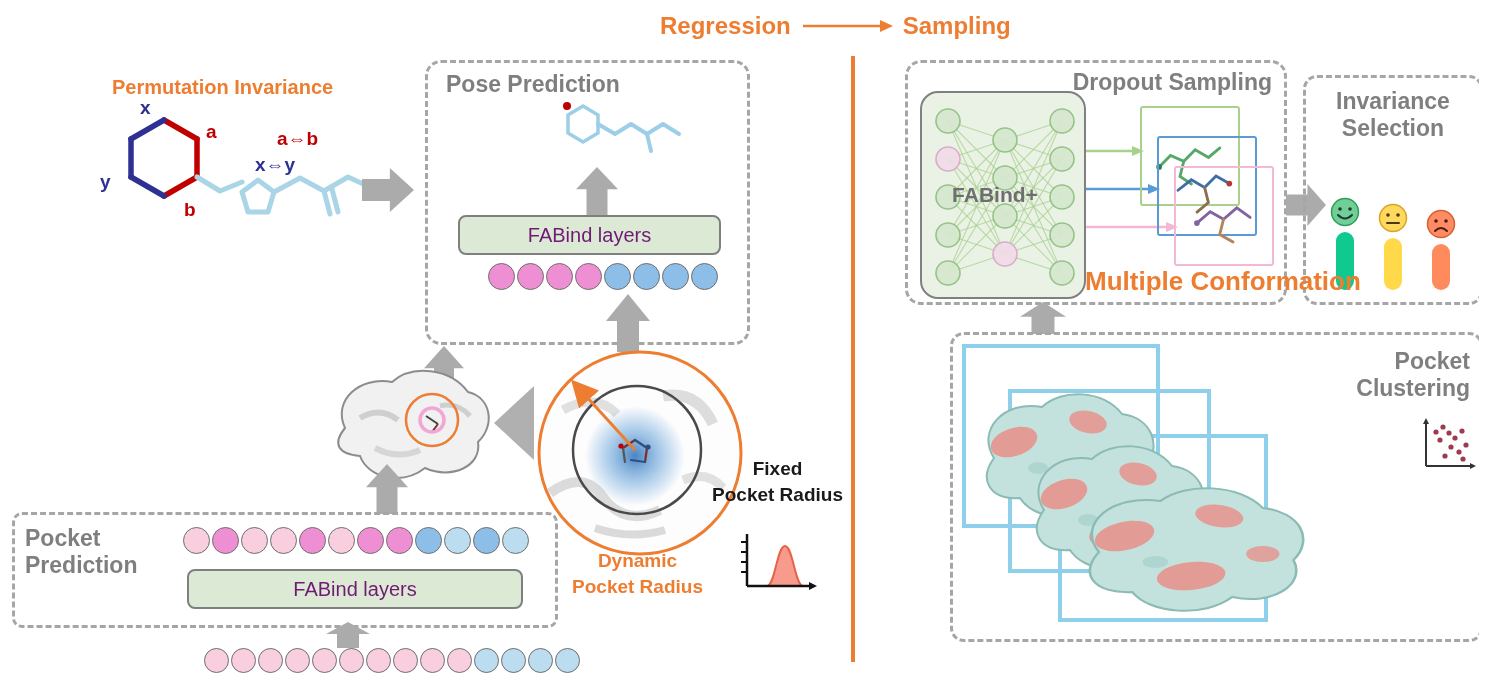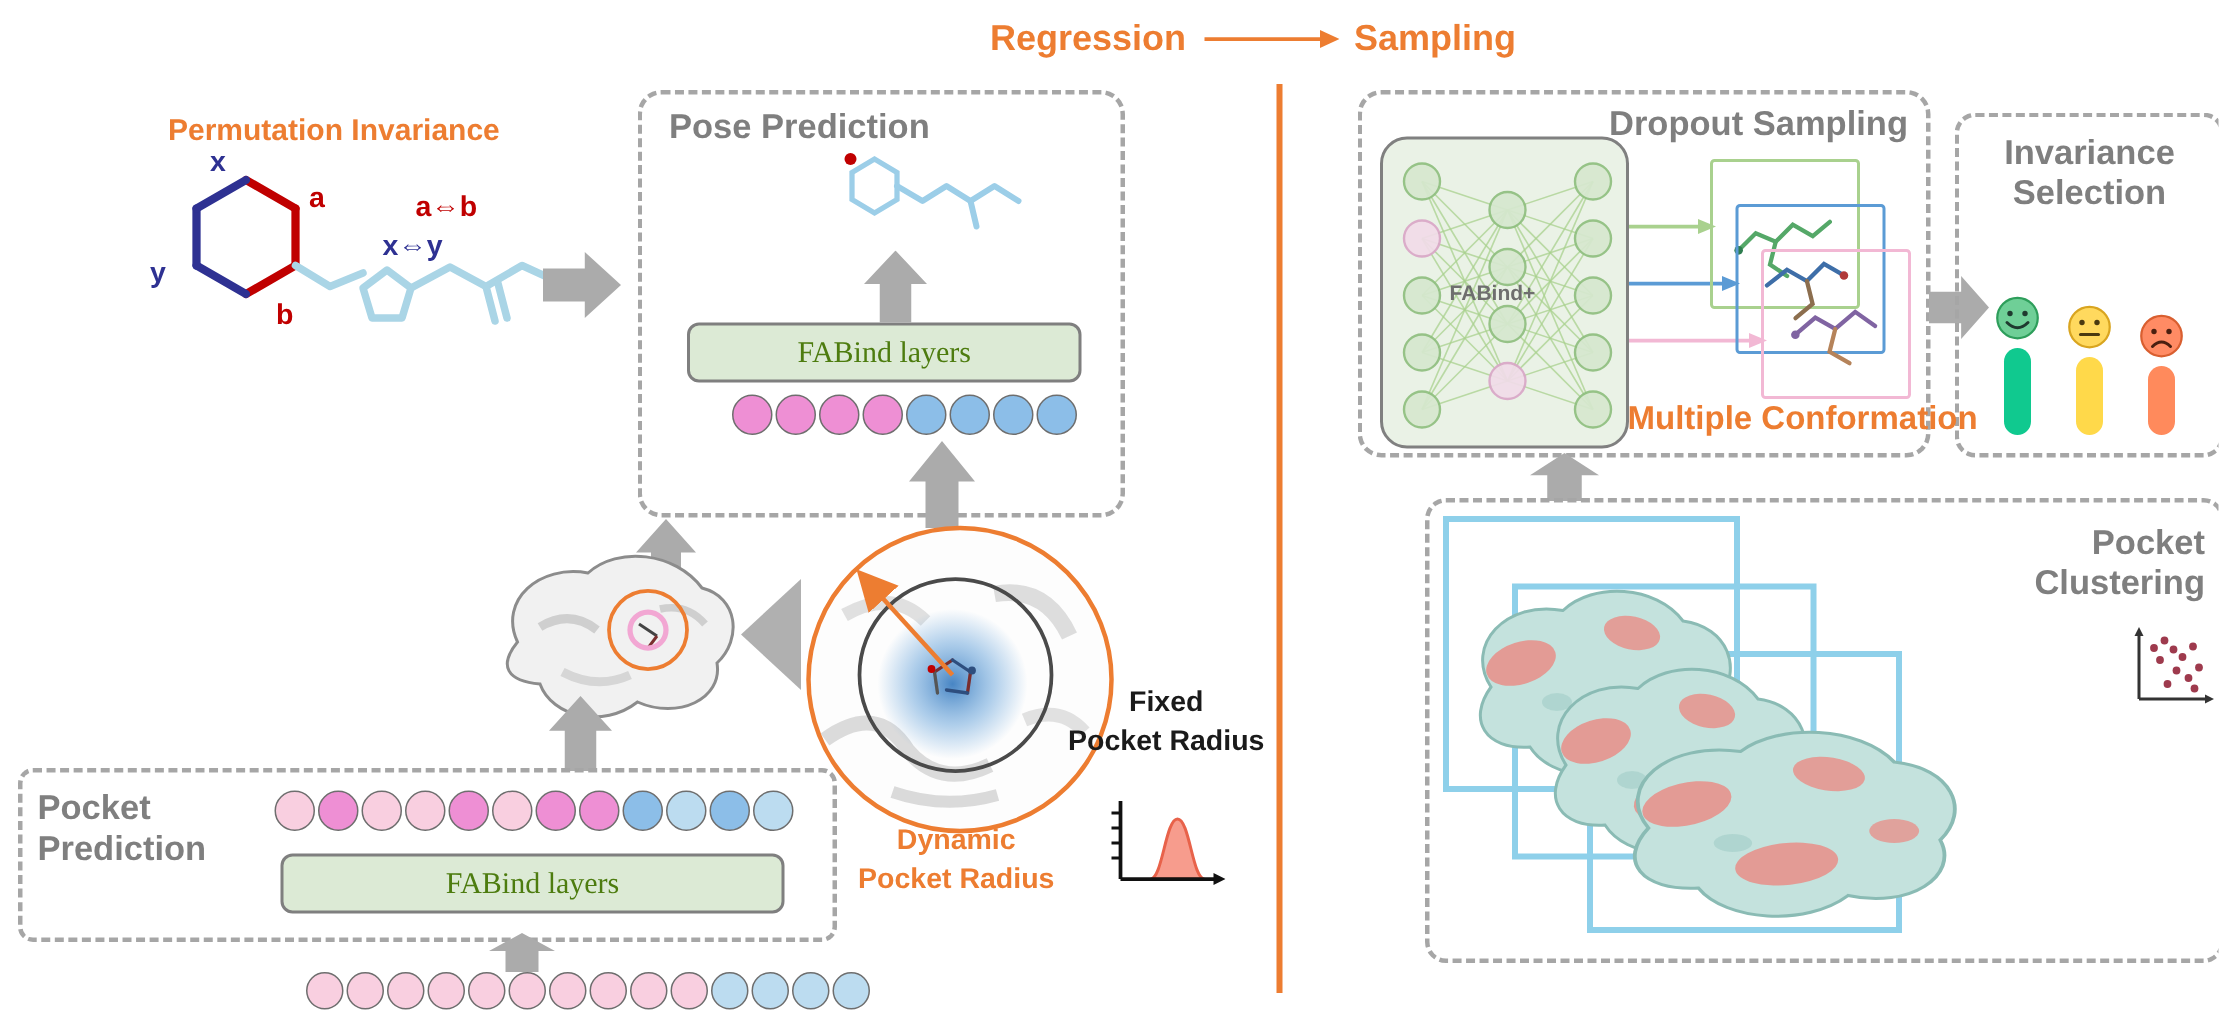--- a/index.html
+++ b/index.html
@@ -14,30 +14,30 @@
   .divider { position:absolute; left:851px; top:56px; width:4px; height:606px; }
 
   .orange-label { color:#ED7D31; font-weight:bold; }
   .gray-title { color:#7F7F7F; font-weight:bold; font-size:23px; line-height:27px; }
   .black-label { color:#1A1A1A; font-weight:bold; }
 
   .dashed-box { position:absolute; border:3px dashed #A6A6A6; border-radius:16px; }
 
   .green-panel { position:absolute; background:#DCEAD5; border:2px solid #7F7F7F; border-radius:8px;
                  display:flex; align-items:center; justify-content:center;
-                 color:#4d7c0f; font-size:20px;font-family:Liberation Serif, serif; }
+                 color:#701a75; font-size:20px; }
 
   .token-row { position:absolute; display:flex; gap:2px; }
   .token { width:27px; height:27px; border-radius:50%; border:1.5px solid #6E6E6E; }
   .token-row.small .token { width:25px; height:25px; }
 
   .nn-panel { position:absolute; left:12px; top:28px; width:166px; height:208px;
               background:#EAF2E6; border:2px solid #808080; border-radius:18px; overflow:hidden; }
   .nn-label { position:absolute; left:0; right:16px; top:50%; transform:translateY(-50%);
-              text-align:center; color:#6E6E6E; font-weight:bold; font-size:14px; }
+              text-align:center; color:#6E6E6E; font-weight:bold; font-size:21px; }
 
   .conf-square { position:absolute; width:100px; height:100px; border-radius:3px; background:transparent; }
   .cluster-square { position:absolute; border:4px solid #8ED0EA; background:transparent; }
 
   .faces-row { position:absolute; left:0; right:0; bottom:12px; display:flex; justify-content:center;
                gap:18px; align-items:flex-end; }
   .face-col { display:flex; flex-direction:column; align-items:center; gap:5px; }
   .bar { width:18px; border-radius:9px; }
 
   .two-line-center { text-align:center; font-weight:bold; font-size:19px; line-height:26px; }
@@ -347,21 +347,21 @@
     </svg>
   </div>
   <div class="conf-square" style="left:1174px; top:166px; border:2.5px solid #F2B8D4; z-index:4;">
     <svg width="95" height="95" viewBox="0 0 100 100">
       <polyline points="22,58 36,46 50,54 64,42 78,52" fill="none" stroke="#8064A2" stroke-width="3" stroke-linecap="round"></polyline>
       <polyline points="50,54 46,70 60,78" fill="none" stroke="#B5835A" stroke-width="3" stroke-linecap="round"></polyline>
       <circle cx="22" cy="58" r="3" fill="#8064A2"></circle>
     </svg>
   </div>
 
-  <div class="abs orange-label" style="left:1085px; top:266px; font-size:22px; z-index:5;">Multiple Conformation</div>
+  <div class="abs orange-label" style="left:1085px; top:266px; font-size:26px; z-index:5;">Multiple Conformation</div>
 
   <svg class="abs" style="left:1286px; top:184px;" width="40" height="42" viewBox="0 0 56 44" preserveAspectRatio="none">
     <polygon points="0,11 30,11 30,0 56,22 30,44 30,33 0,33" fill="#ABABAB"></polygon>
   </svg>
 
   <div class="dashed-box" style="left:1303px; top:75px; width:180px; height:230px; border-radius:14px;">
     <div class="abs gray-title" style="left:0; right:0; top:10px; text-align:center;">
       <div>Invariance</div>
       <div>Selection</div>
     </div>

